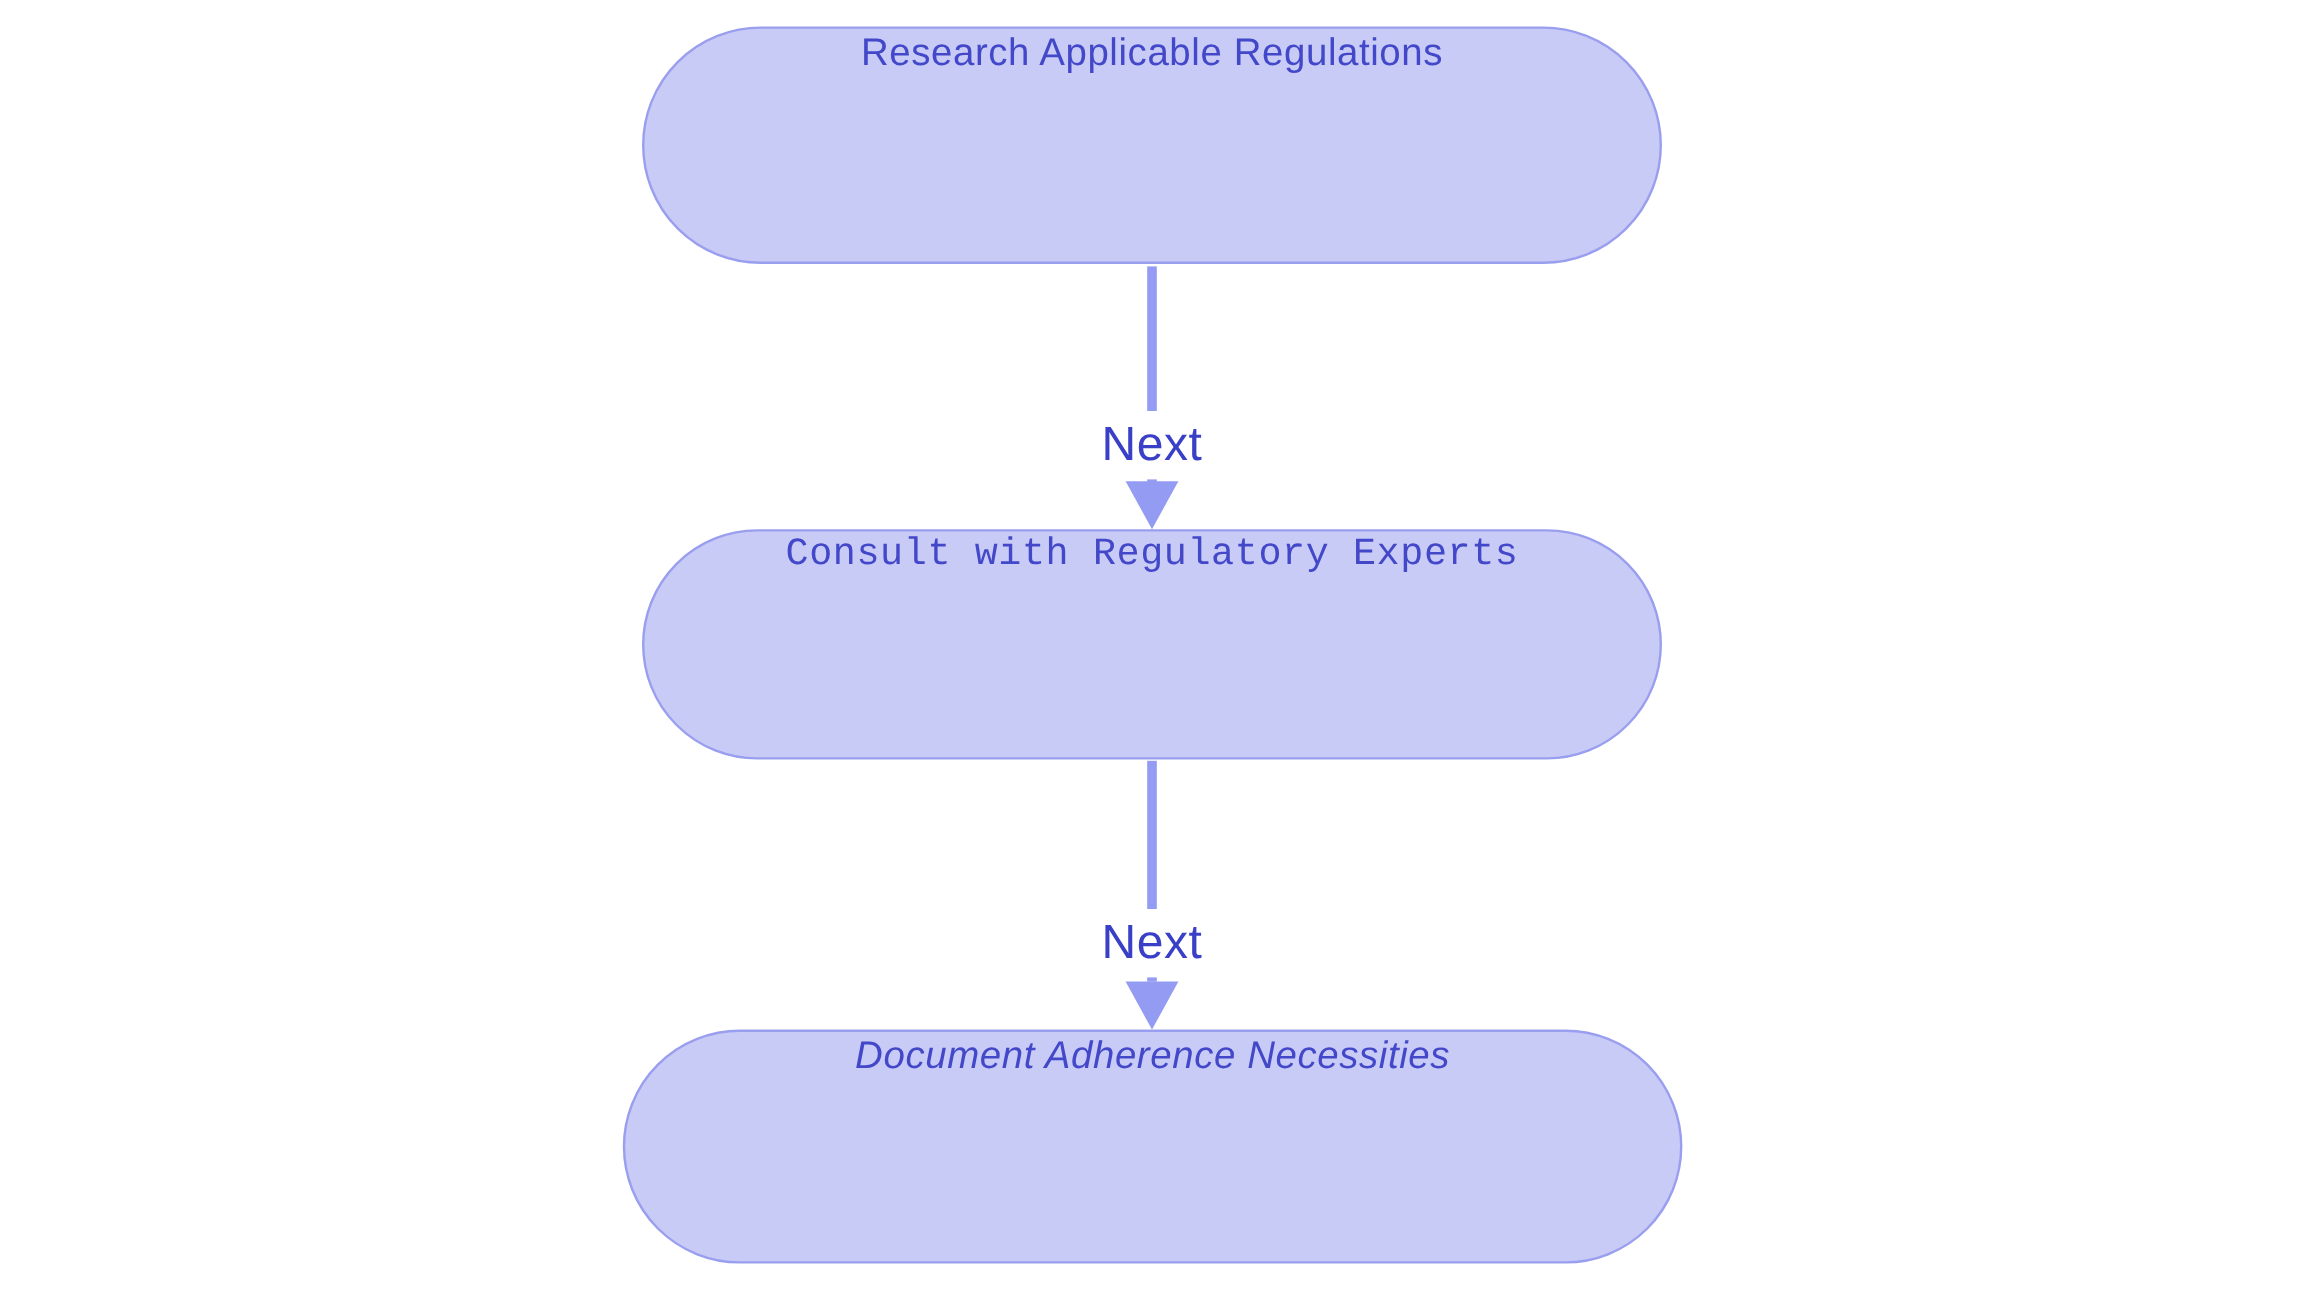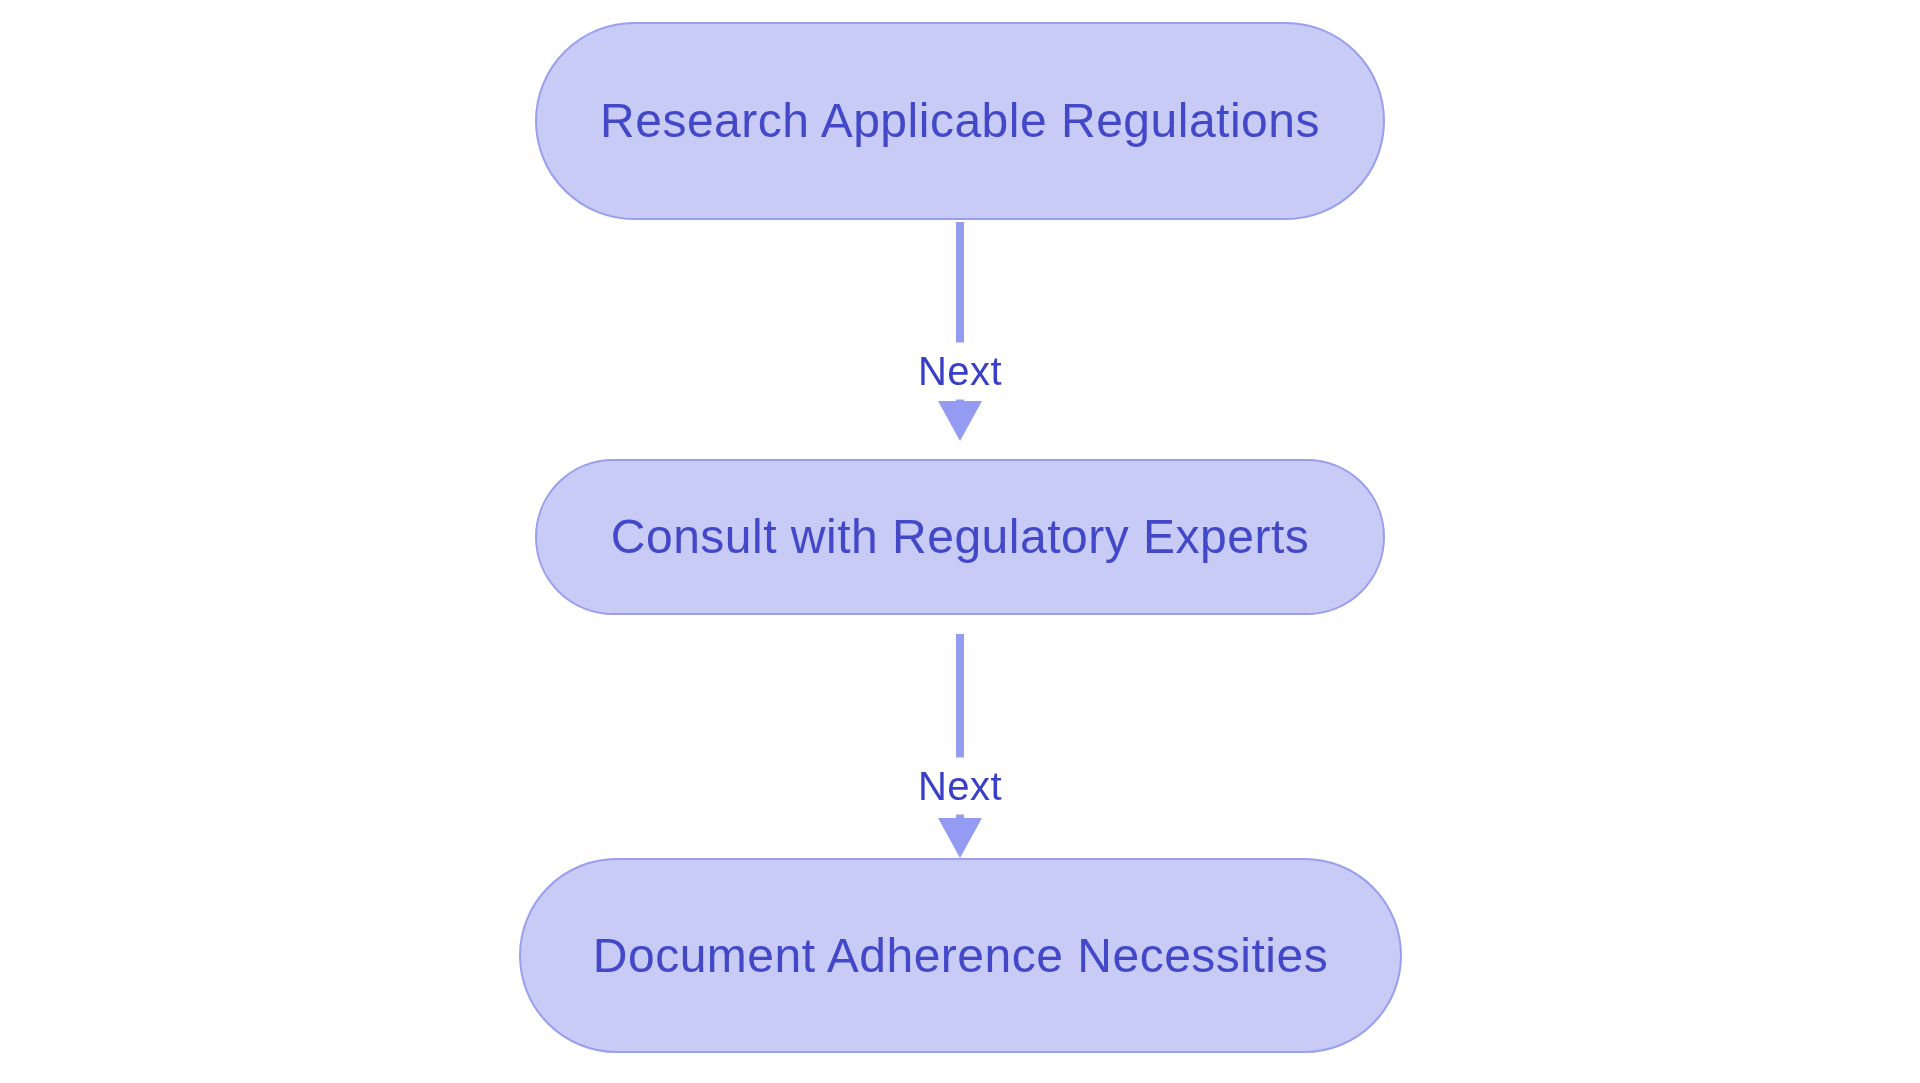--- a/index.html
+++ b/index.html
@@ -19,31 +19,30 @@
     background: var(--canvas-bg);
     overflow: hidden;
     font-family: "Liberation Sans", "DejaVu Sans", sans-serif;
   }
   .node {
     position: absolute;
     background: var(--node-fill);
     border: 2.5px solid var(--node-border);
     border-radius: 999px;
     display: flex;
-    align-items: center;
     justify-content: center;
     text-align: center;
     color: var(--node-text);
-    font-size: 48px;
+    font-size: 32px;
     letter-spacing: 0.5px;
     line-height: 1.2;
   }
   .node-1 { left: 535px; top: 22px;  width: 850px; height: 198px; }
-  .node-2 { left: 535px; top: 459px; width: 850px; height: 156px; }
-  .node-3 { left: 519px; top: 858px; width: 883px; height: 195px; }
+  .node-2 { left: 535px; top: 441px; width: 850px; height: 192px; font-family: Liberation Mono, monospace; }
+  .node-3 { left: 519px; top: 858px; width: 883px; height: 195px; font-style: italic; }
 
   .edge-line {
     position: absolute;
     left: 956px;
     width: 8px;
     background: var(--edge-color);
     z-index: 1;
   }
   .edge-line-1 { top: 222px; height: 180px; }
   .edge-line-2 { top: 634px; height: 184px; }

